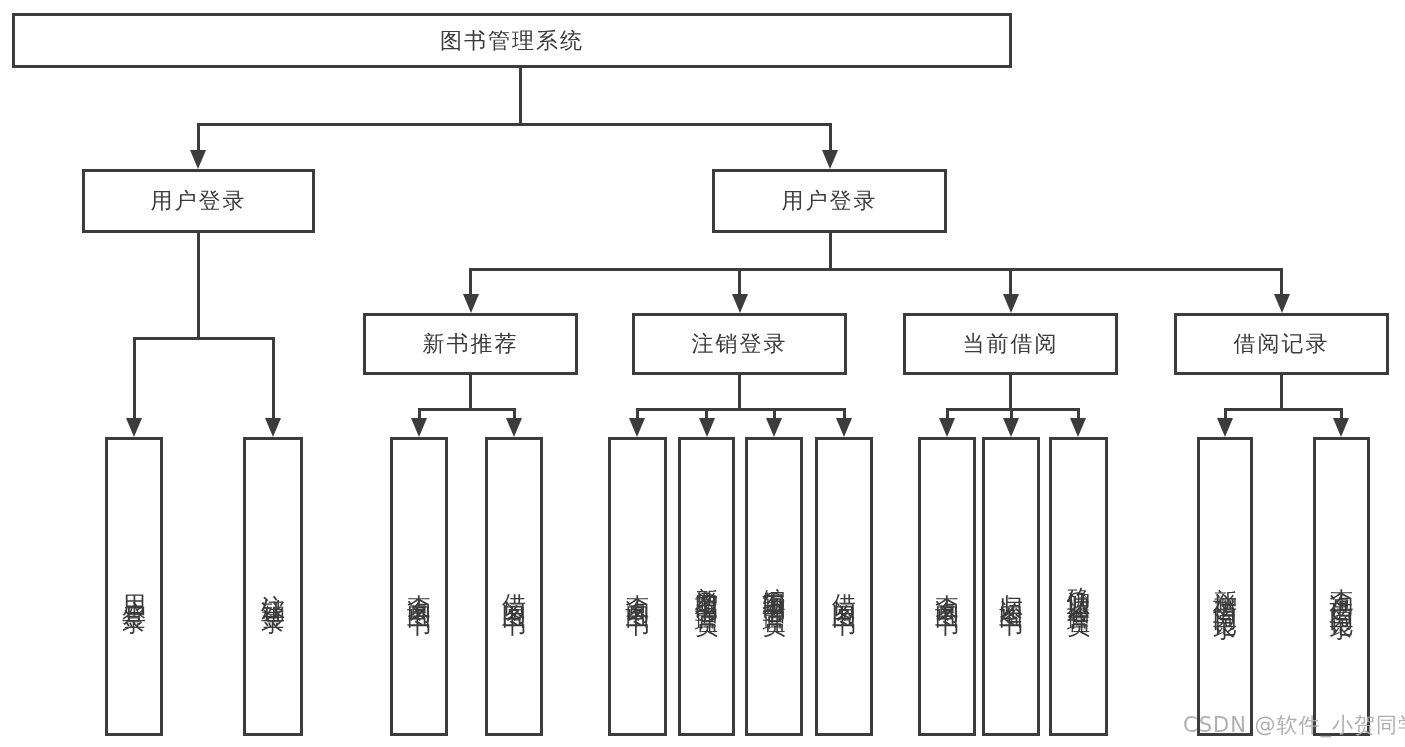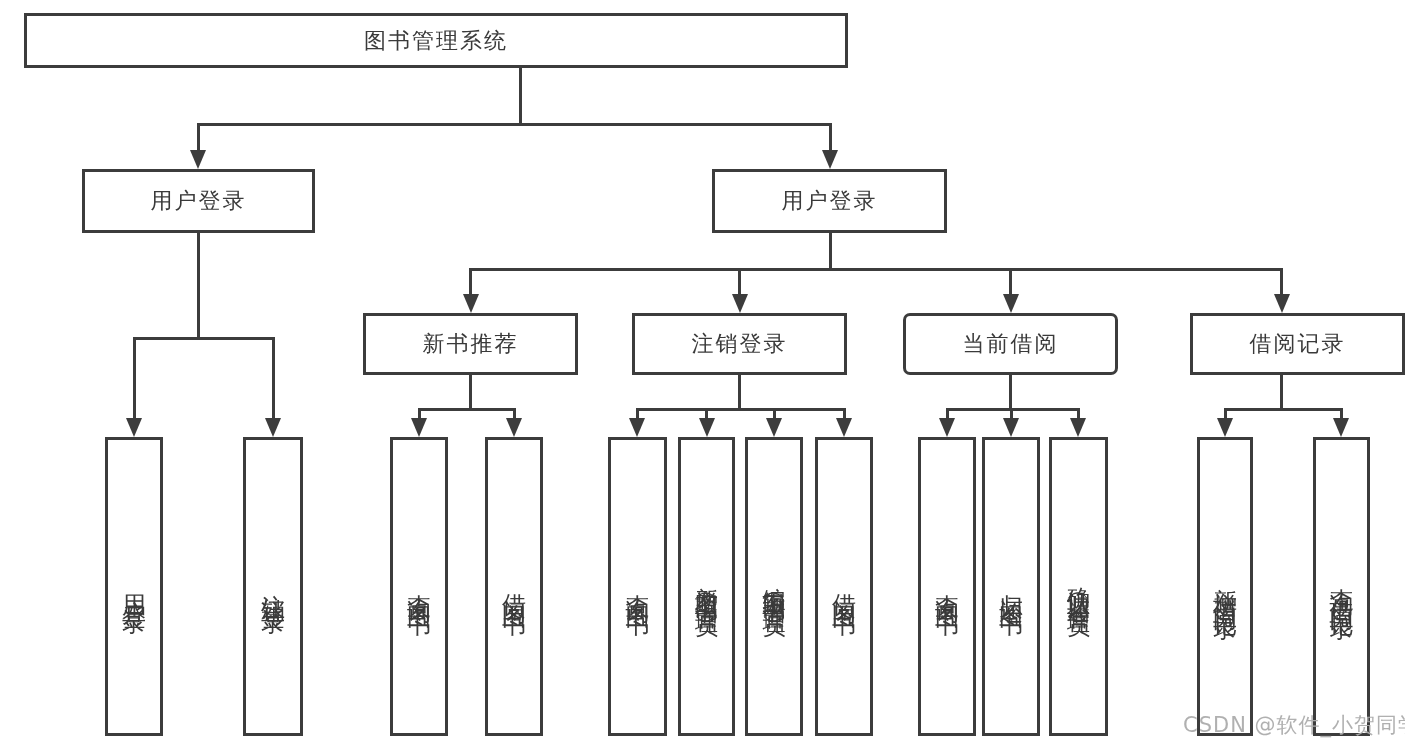--- a/index.html
+++ b/index.html
@@ -59,41 +59,41 @@
     color: rgba(172,172,172,0.95);
     white-space: nowrap;
     z-index: 6;
   }
 </style>
 </head>
 <body>
 
 <div id="stage">
 
-  <div class="node" style="left:24px; top:13px; width:824px; height:55px;font-family:Liberation Mono, monospace;">
+  <div class="node" style="left:12px; top:13px; width:1000px; height:55px;font-family:Liberation Mono, monospace;">
     <span class="hlabel">图书管理系统</span>
   </div>
 
   <div class="node" style="left:82px; top:169px; width:233px; height:64px;">
     <span class="hlabel">用户登录</span>
   </div>
   <div class="node" style="left:712px; top:169px; width:235px; height:64px;">
     <span class="hlabel">用户登录</span>
   </div>
 
   <div class="node" style="left:363px; top:313px; width:215px; height:62px;">
     <span class="hlabel">新书推荐</span>
   </div>
   <div class="node" style="left:632px; top:313px; width:215px; height:62px;">
     <span class="hlabel">注销登录</span>
   </div>
-  <div class="node" style="left:903px; top:313px; width:215px; height:62px;border-radius:7px;">
+  <div class="node" style="left:903px; top:313px; width:215px; height:62px;">
     <span class="hlabel">当前借阅</span>
   </div>
-  <div class="node" style="left:1174px; top:313px; width:215px; height:62px;margin-left:16px;">
+  <div class="node" style="left:1174px; top:313px; width:215px; height:62px;">
     <span class="hlabel">借阅记录</span>
   </div>
 
   <div class="node vnode" style="left:105px; top:437px; width:58px; height:299px;">
     <span class="vlabel">用户登录</span>
   </div>
   <div class="node vnode" style="left:243px; top:437px; width:60px; height:299px;">
     <span class="vlabel">注销登录</span>
   </div>
 

